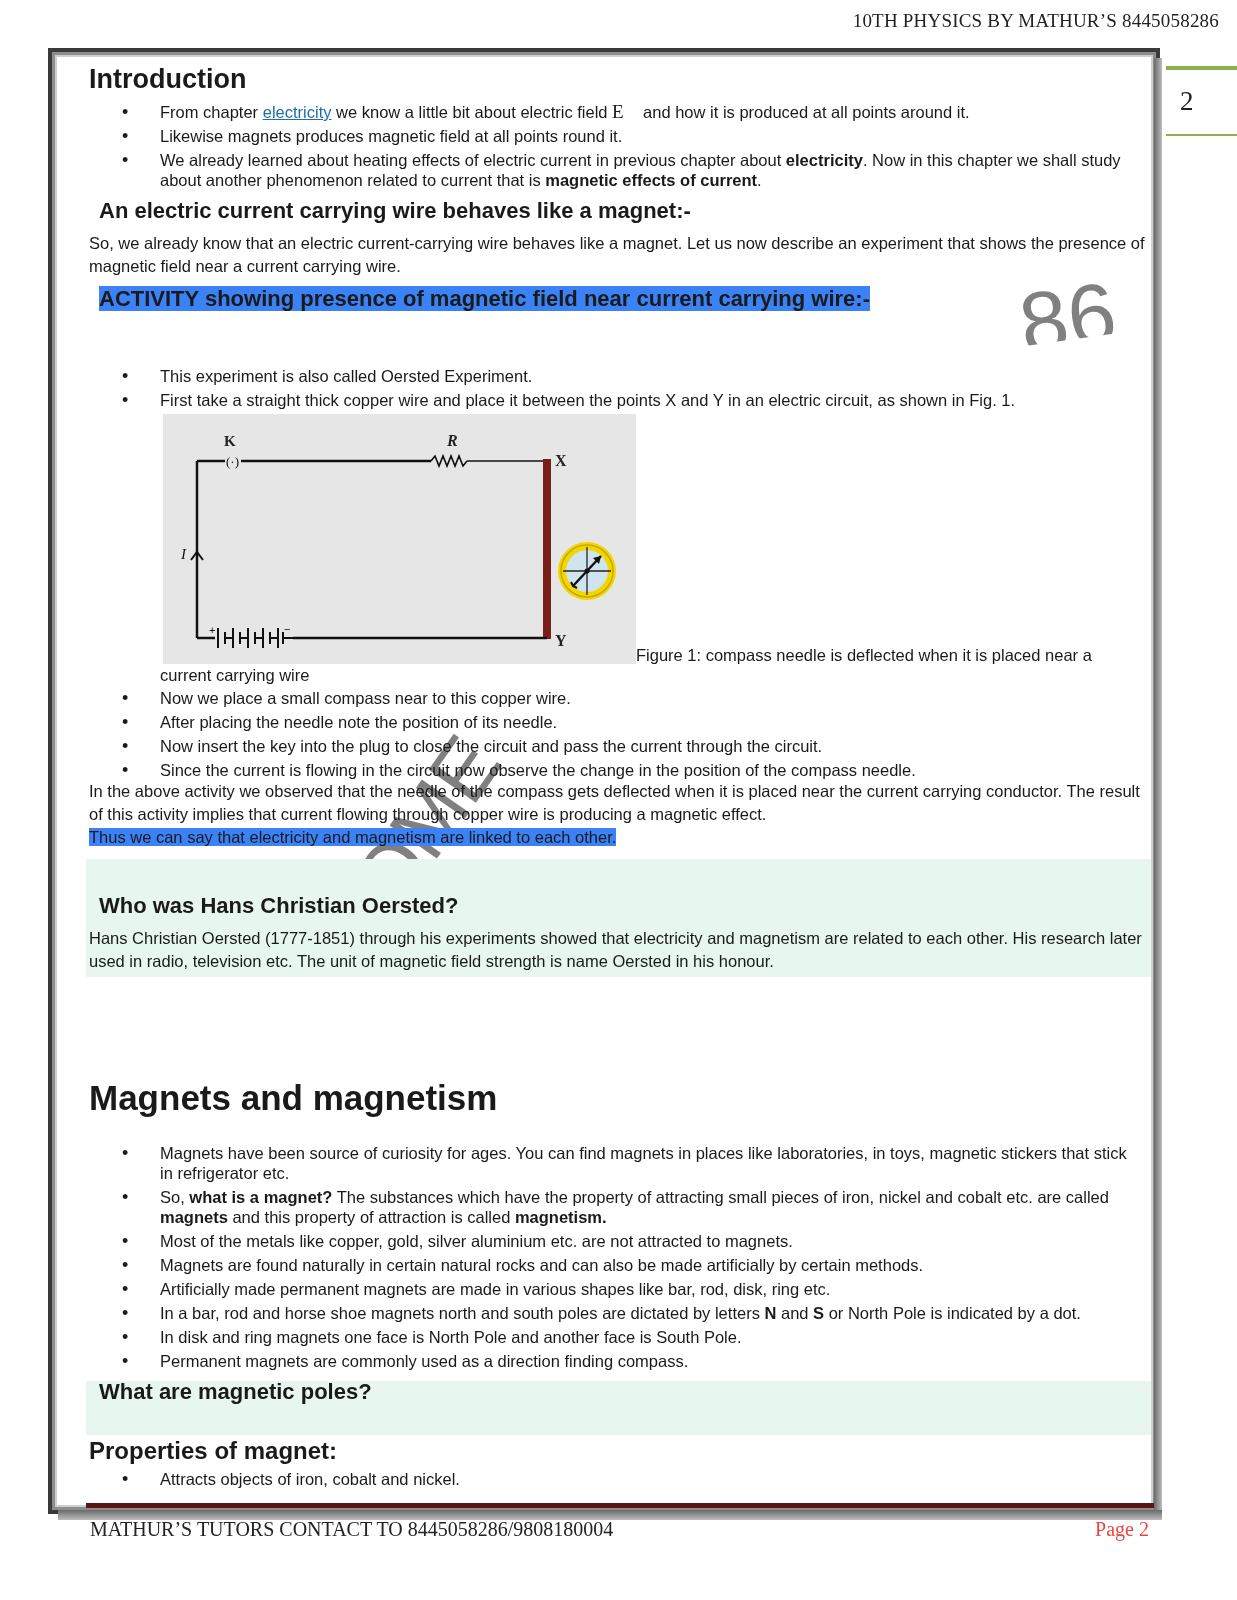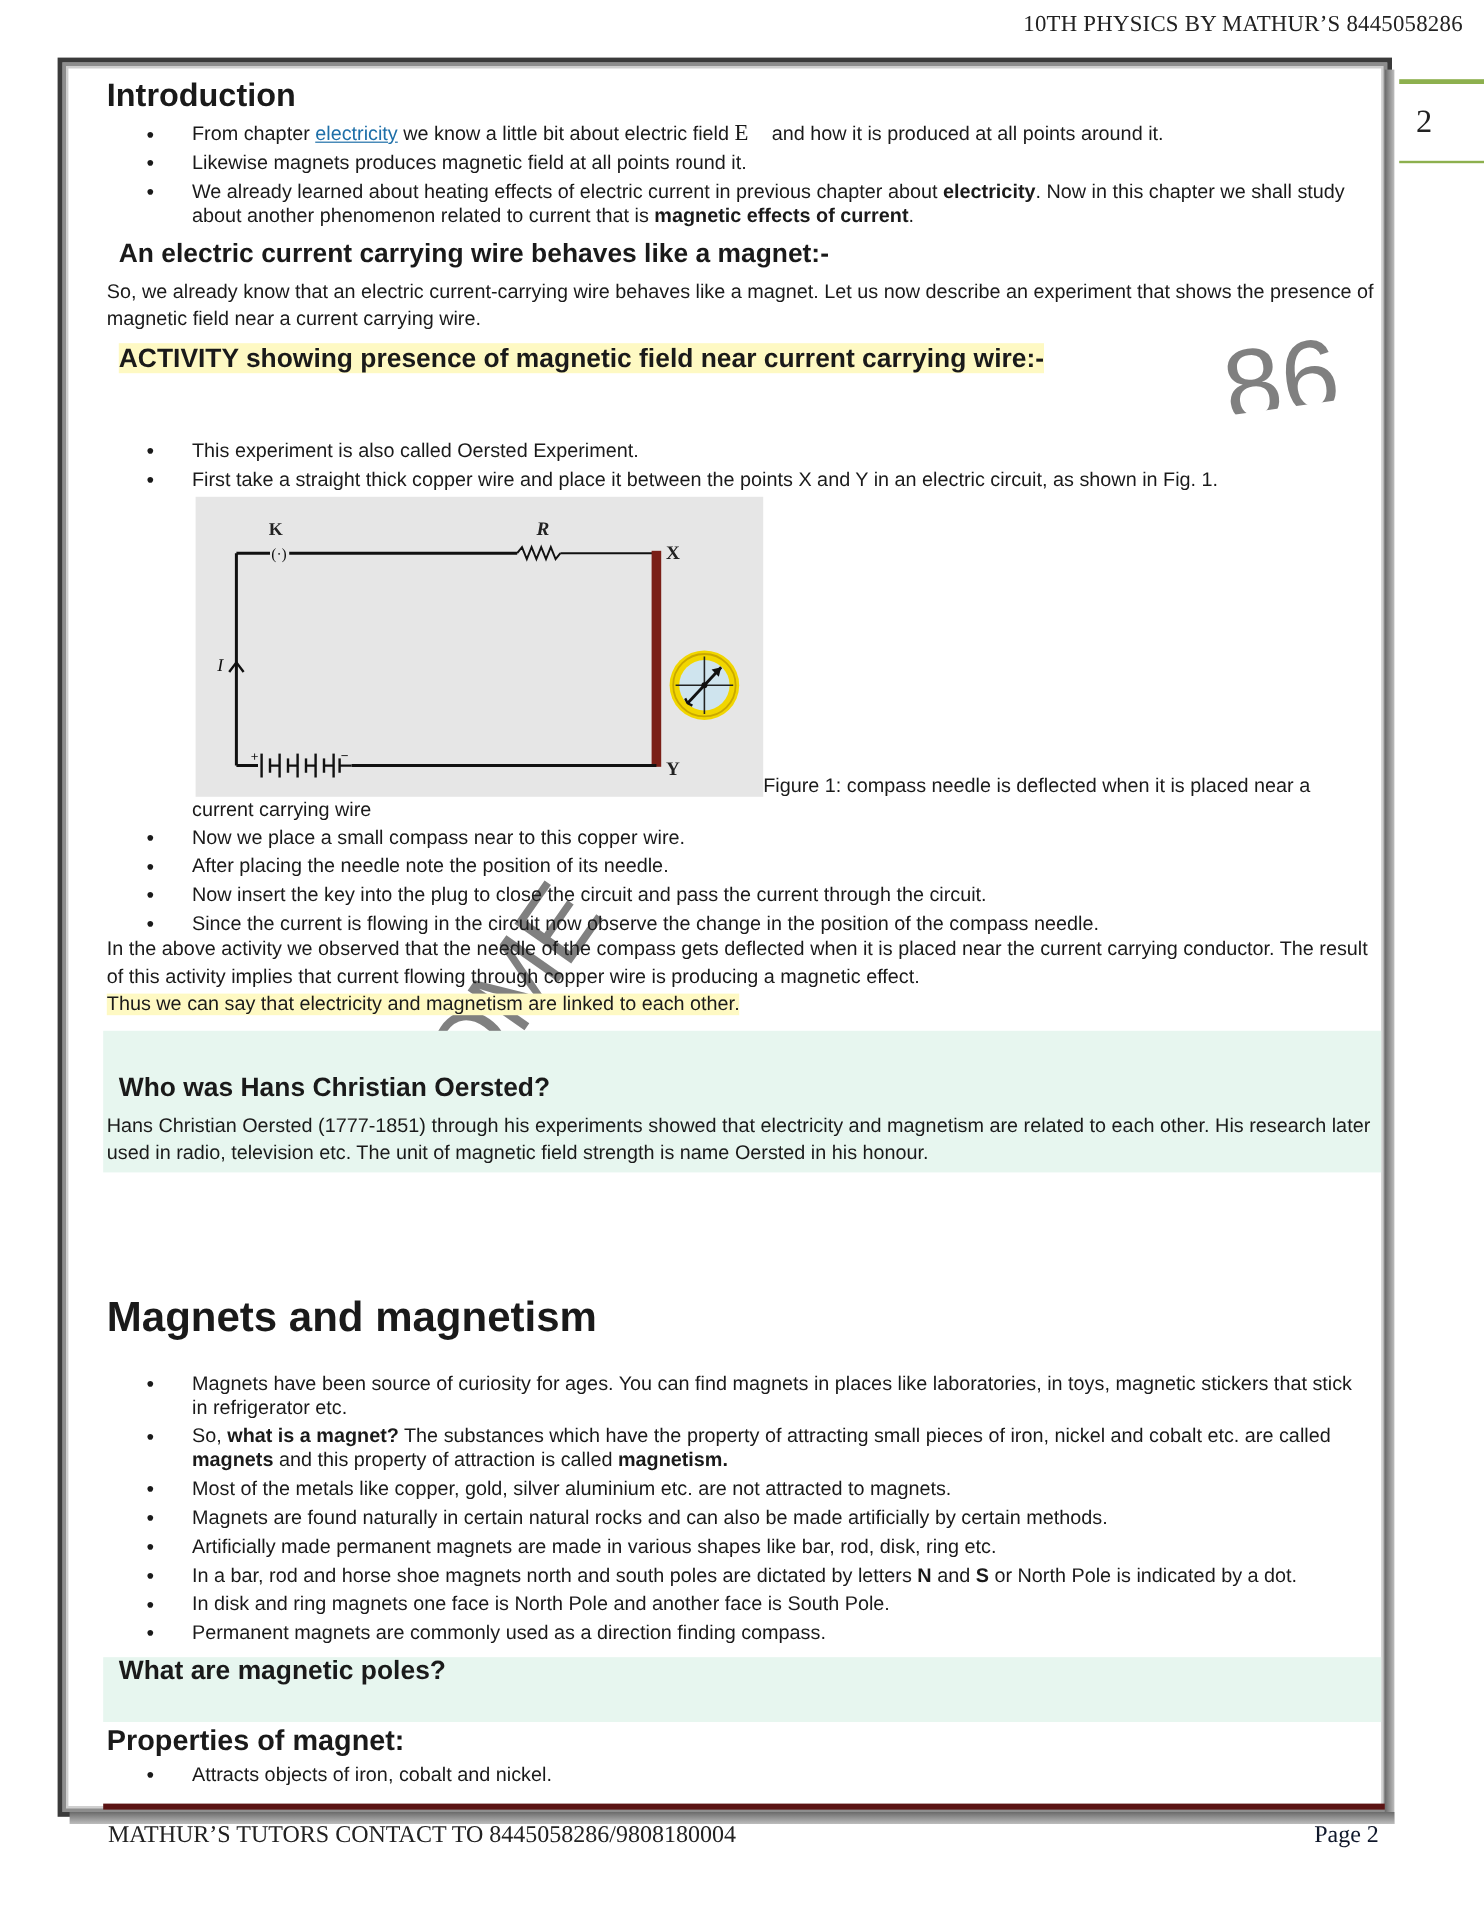--- a/index.html
+++ b/index.html
@@ -5,32 +5,32 @@
   html, body { margin: 0; padding: 0; background: #ffffff; }
   body { width: 1237px; height: 1600px; position: relative; overflow: hidden; font-family: "Liberation Sans", sans-serif; color: #1a1a1a; }
   .header-text { position: absolute; top: 10px; right: 18px; font-family: "Liberation Serif", "DejaVu Serif", serif; font-size: 19px; color: #222; letter-spacing: 0.2px; }
   .page-frame { position: absolute; left: 48px; top: 48px; width: 1112px; height: 1466px; border: 4px solid #3a3a3a; box-shadow: inset 0 0 0 3px #8d8d8d, inset 0 0 0 5px #cfcfcf; box-sizing: border-box; background: #fff; }
   .frame-shadow-right { position: absolute; left: 1154px; top: 58px; width: 8px; height: 1462px; background: linear-gradient(to right, #6a6a6a, #bdbdbd); }
   .frame-shadow-bottom { position: absolute; left: 58px; top: 1510px; width: 1104px; height: 10px; background: linear-gradient(to bottom, #6a6a6a, #bdbdbd); }
   .page-number-tab { position: absolute; left: 1166px; top: 66px; width: 71px; height: 70px; border-top: 4px solid #8db04e; border-bottom: 2px solid #8db04e; box-sizing: border-box; }
   .page-number-tab span { position: absolute; left: 14px; top: 16px; font-family: "Liberation Serif", serif; font-size: 27px; color: #222; }
   .bottom-rule { position: absolute; left: 86px; top: 1503px; width: 1068px; height: 5px; background: #5b1414; }
   .footer-left { position: absolute; left: 90px; top: 1518px; font-family: "Liberation Serif", serif; font-size: 20px; color: #222; }
-  .footer-right { position: absolute; right: 88px; top: 1518px; font-family: "Liberation Serif", serif; font-size: 20px; color: #0f172a; }
+  .footer-right { position: absolute; right: 88px; top: 1518px; font-family: "Liberation Serif", serif; font-size: 20px; color: #ef4444; }
 
   .content { position: absolute; left: 89px; top: 62px; width: 1062px; font-size: 16.5px; line-height: 23px; }
   h1.intro { font-size: 27px; font-weight: bold; margin: 0 0 6px 0; line-height: 34px; }
   ul.bullets { list-style: none; margin: 0; padding: 0; }
   ul.bullets li { position: relative; padding-left: 71px; line-height: 20px; margin: 0 15px 4px 0; }
   ul.bullets li::before { content: "\2022"; position: absolute; left: 33px; top: 0; font-size: 18px; }
   .bold { font-weight: bold; }
   .link { color: #1e6fa8; text-decoration: underline; }
   .sub-heading { font-weight: bold; font-size: 22px; margin: 10px; line-height: 22px; }
   p.para { margin: 0; line-height: 23px; }
-  .hl-green { background: #fef9c3; display: inline; }
+  .hl-green { background: #3b82f6; display: inline; }
   .green-box { background: #e7f6ef; margin-left: -3px; padding: 0 3px; }
   .spacer { height: 50px; }
 
   .figure-row { position: relative; height: 250px; margin: 4px 0 0 74px; }
   .figure { position: absolute; left: 0; top: 0; width: 473px; height: 250px; background: #e6e6e6; }
   .fig-caption-inline { position: absolute; left: 473px; top: 230px; font-size: 16.5px; white-space: nowrap; }
   .caption-cont { margin-left: 71px; line-height: 22px; }
 
   h1.big { font-size: 35px; font-weight: bold; margin: 0; line-height: 42px; }
   h2.mid { font-size: 24px; font-weight: bold; margin: 0; line-height: 28px; }

